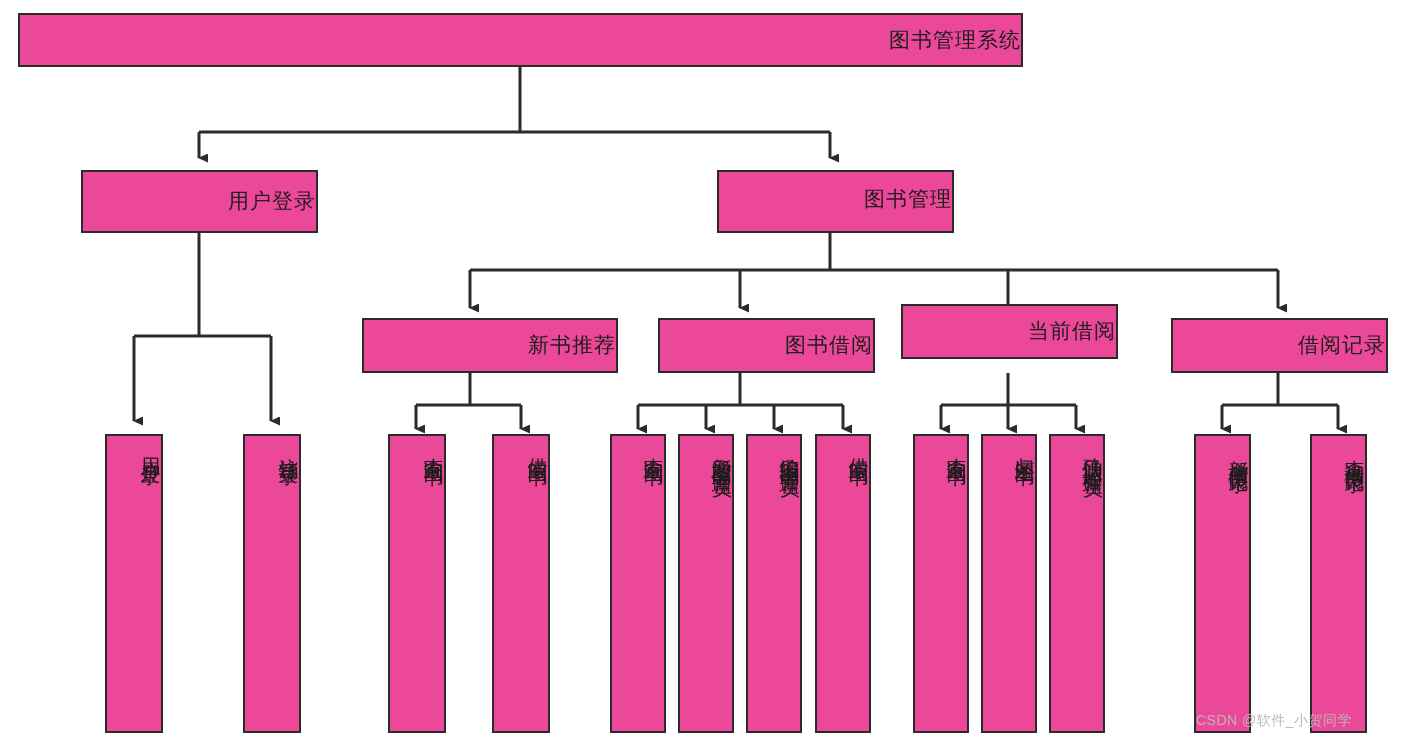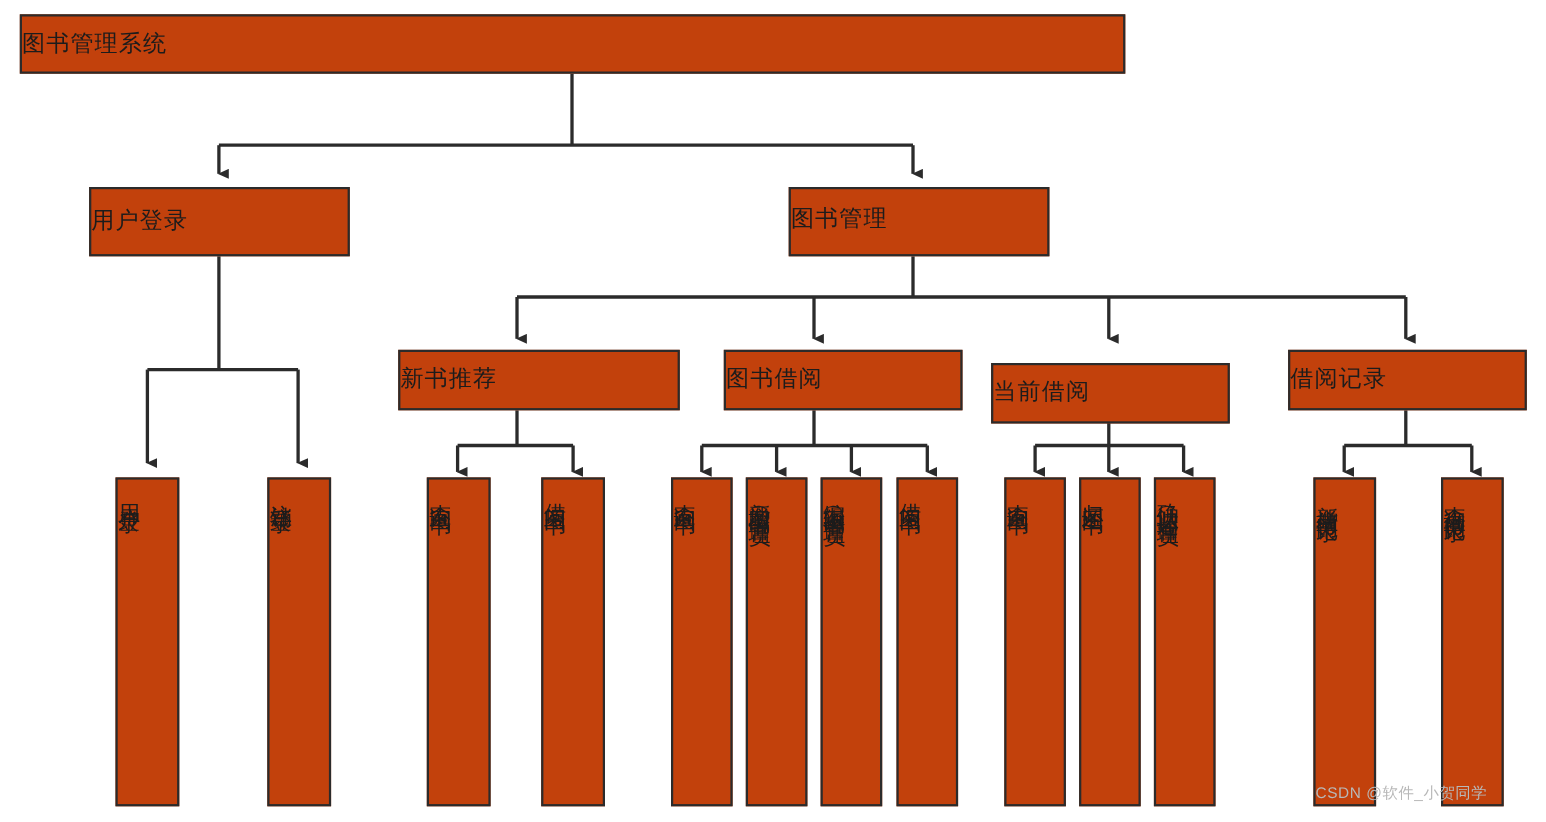--- a/index.html
+++ b/index.html
@@ -23,25 +23,25 @@
     position: absolute;
     left: 0;
     top: 0;
     width: 1405px;
     height: 747px;
     pointer-events: none;
   }
   .node {
     position: absolute;
     box-sizing: border-box;
-    background: #c2410c;
+    background: #ec4899;
     border: 2px solid #2b2b2b;
     display: flex;
     align-items: center;
-    justify-content: flex-start;
+    justify-content: flex-end;
     z-index: 3;
   }
   .node-label {
     font-size: 21px;
     letter-spacing: 1px;
     color: #1c1c1c;
     line-height: 1.15;
     white-space: nowrap;
   }
   
@@ -141,21 +141,21 @@
   </div>
 
   <div class="node" style="left:362px; top:318px; width:256px; height:55px;">
     <span class="node-label">新书推荐</span>
   </div>
 
   <div class="node" style="left:658px; top:318px; width:217px; height:55px;">
     <span class="node-label">图书借阅</span>
   </div>
 
-  <div class="node" style="left:901px; top:330px; width:217px; height:55px;">
+  <div class="node" style="left:901px; top:304px; width:217px; height:55px;">
     <span class="node-label">当前借阅</span>
   </div>
 
   <div class="node" style="left:1171px; top:318px; width:217px; height:55px;">
     <span class="node-label">借阅记录</span>
   </div>
 
   <div class="node vert" style="left:105px; top:434px; width:58px; height:299px;">
     <span class="node-label">用户登录</span>
   </div>

